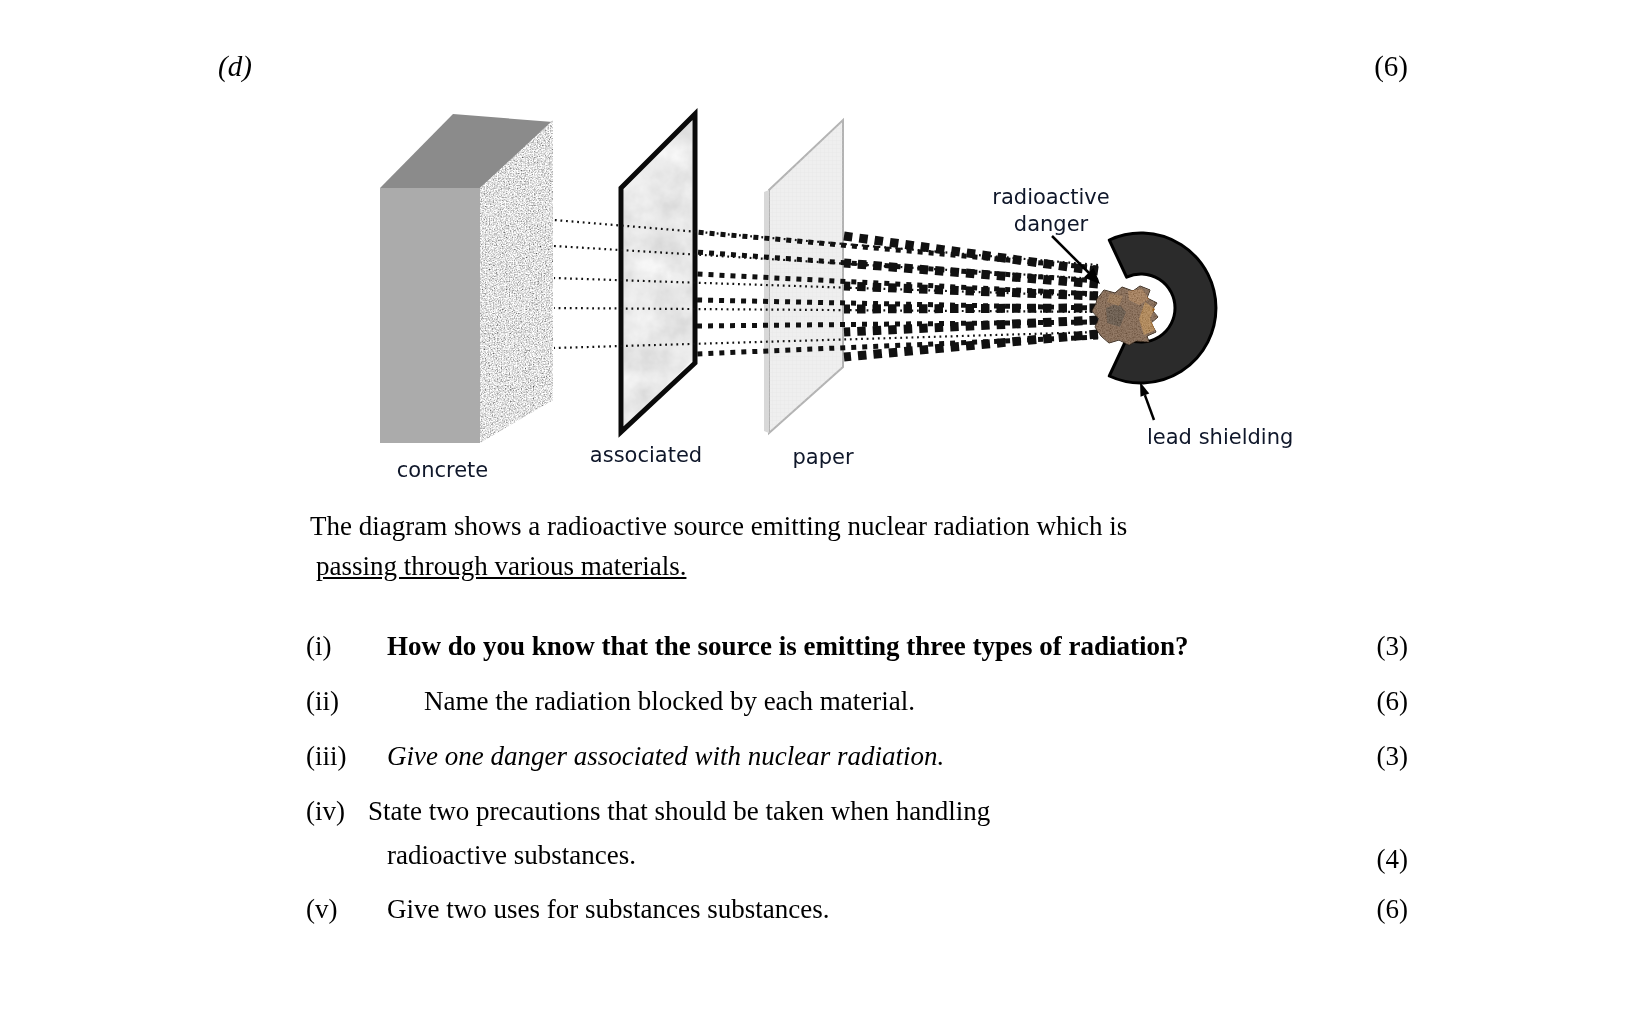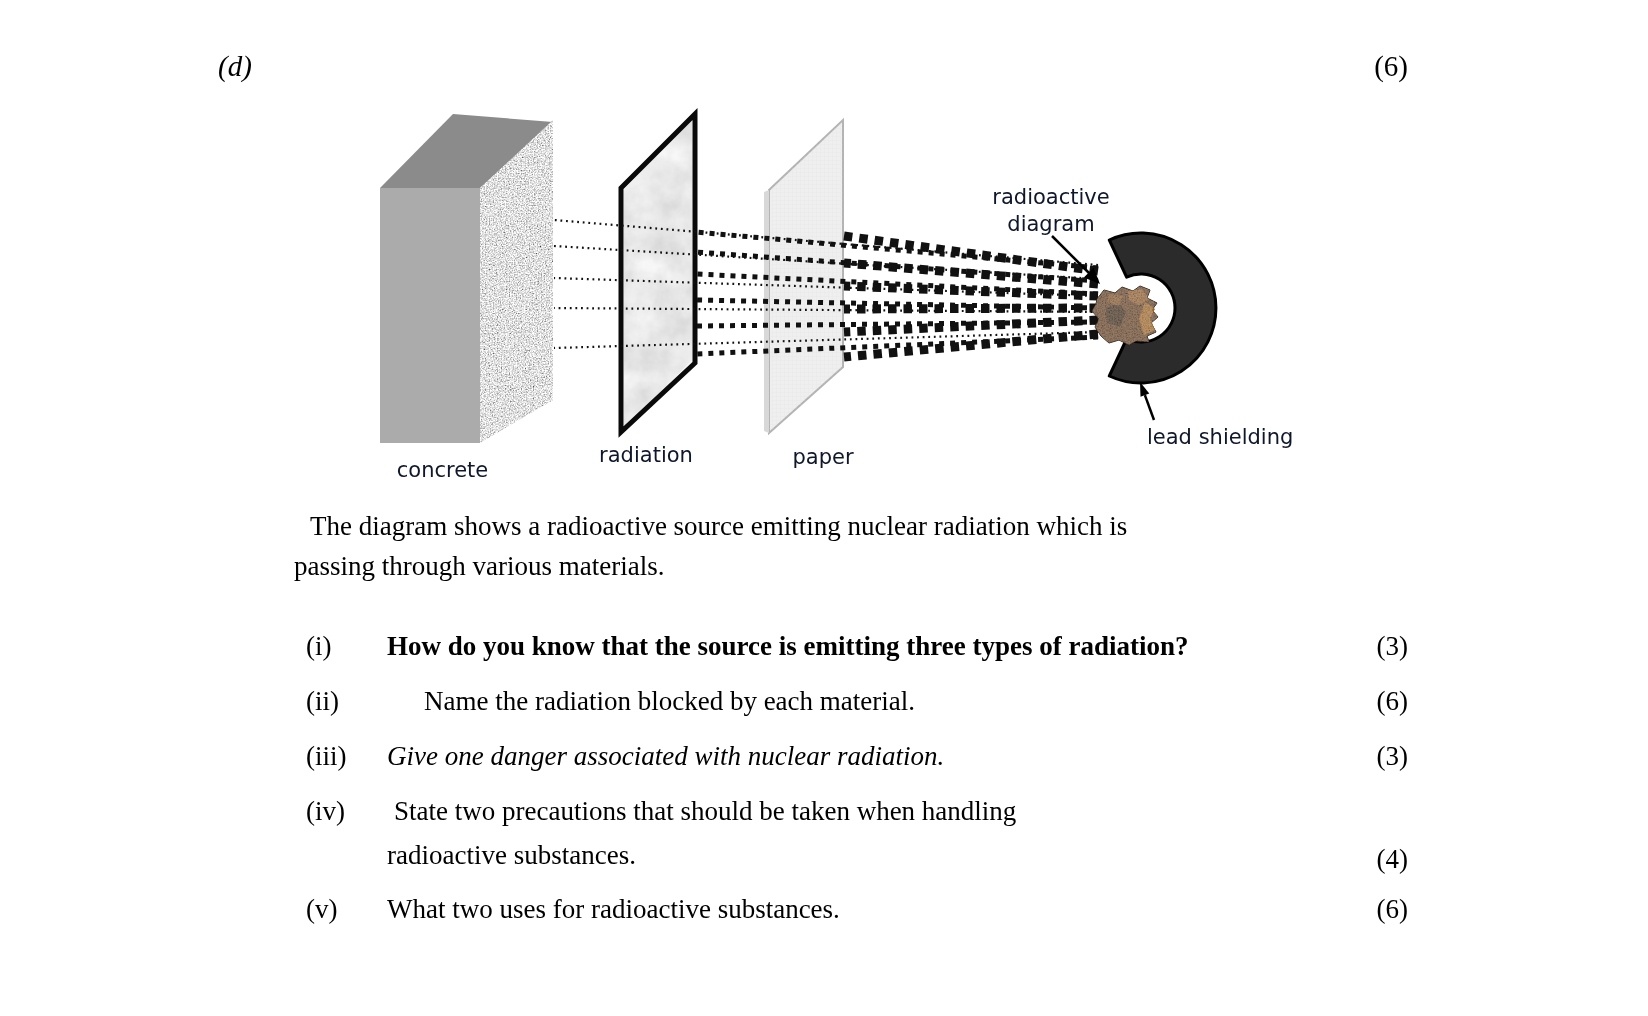--- a/index.html
+++ b/index.html
@@ -116,48 +116,48 @@
         <polygon points="1100,284 1083.8,277.6 1093.6,267.8" fill="#000" stroke="none"></polygon>
       </g>
       <g>
         <line x1="1154" y1="420" x2="1144.9" y2="395.1"></line>
         <polygon points="1140,382 1149.3,393.5 1140.5,396.7" fill="#000" stroke="none"></polygon>
       </g>
     </g>
   </svg>
 
   <div class="abs dlabel" style="left:380px;top:457px;width:125px;">concrete</div>
-  <div class="abs dlabel" style="left:586px;top:442px;width:120px;">radiation</div>
+  <div class="abs dlabel" style="left:586px;top:442px;width:120px;">associated</div>
   <div class="abs dlabel" style="left:773px;top:444px;width:100px;">paper</div>
   <div class="abs dlabel" style="left:966px;top:184px;width:170px;">
     <div>radioactive</div>
-    <div>diagram</div>
+    <div>danger</div>
   </div>
   <div class="abs dlabel" style="left:1147px;top:424px;">lead shielding</div>
 
   <div class="abs serif hdr ital" style="left:218px;top:46px;">(d)</div>
   <div class="abs serif hdr mark" style="top:46px;">(6)</div>
 
   <div class="abs serif" style="left:310px;top:506px;">The diagram shows a radioactive source emitting nuclear radiation which is</div>
-  <div class="abs serif" style="left:294px;top:546px;">passing through various materials.</div>
+  <div class="abs serif" style="left:316px;top:546px;text-decoration:underline;">passing through various materials.</div>
 
   <div class="abs serif" style="left:306px;top:626px;">(i)</div>
   <div class="abs serif" style="left:387px;top:626px;font-weight:bold;">How do you know that the source is emitting three types of radiation?</div>
   <div class="abs serif mark" style="top:626px;">(3)</div>
 
   <div class="abs serif" style="left:306px;top:681px;">(ii)</div>
   <div class="abs serif" style="left:387px;top:681px;margin-left:37px;">Name the radiation blocked by each material.</div>
   <div class="abs serif mark" style="top:681px;">(6)</div>
 
   <div class="abs serif" style="left:306px;top:736px;">(iii)</div>
   <div class="abs serif" style="left:387px;top:736px;font-style:italic;">Give one danger associated with nuclear radiation.</div>
   <div class="abs serif mark" style="top:736px;">(3)</div>
 
   <div class="abs serif" style="left:306px;top:791px;">(iv)</div>
-  <div class="abs serif" style="left:394px;top:791px;font-family:Liberation Serif, serif;">State two precautions that should be taken when handling</div>
+  <div class="abs serif" style="left:368px;top:791px;font-family:Liberation Serif, serif;">State two precautions that should be taken when handling</div>
   <div class="abs serif" style="left:387px;top:835px;">radioactive substances.</div>
   <div class="abs serif mark" style="top:839px;">(4)</div>
 
   <div class="abs serif" style="left:306px;top:889px;">(v)</div>
-  <div class="abs serif" style="left:387px;top:889px;">What two uses for radioactive substances.</div>
+  <div class="abs serif" style="left:387px;top:889px;">Give two uses for substances substances.</div>
   <div class="abs serif mark" style="top:889px;">(6)</div>
 
 </div>
 
 </body></html>

